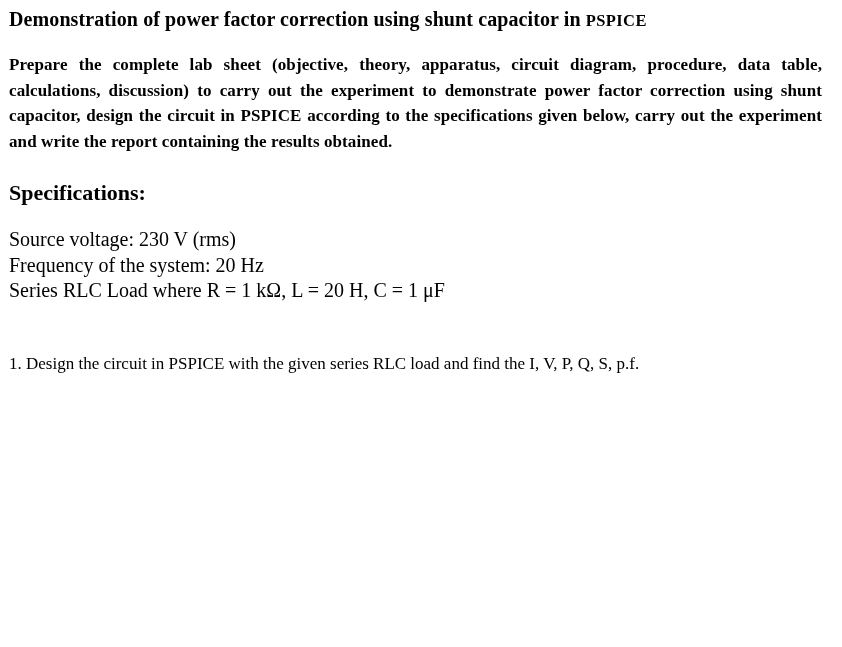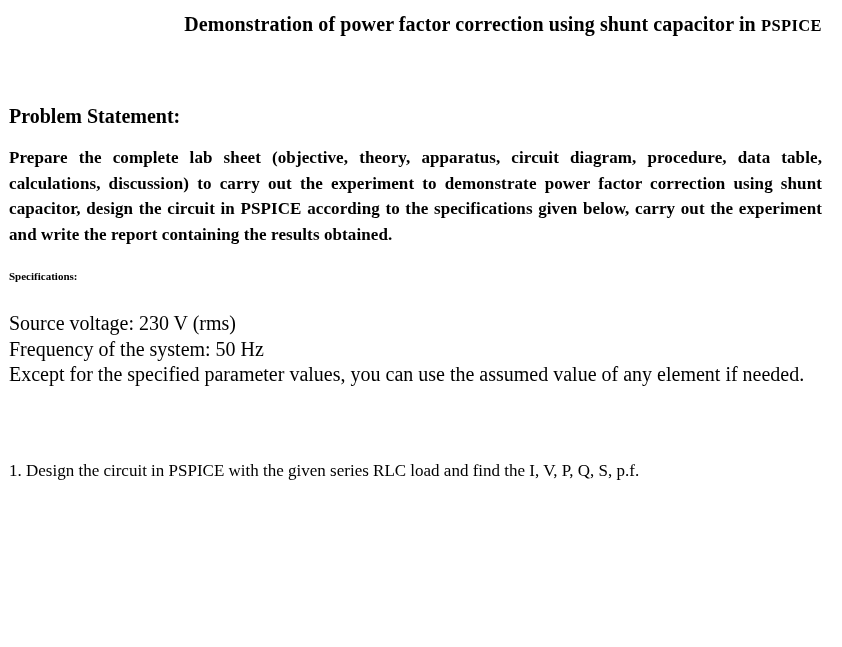--- a/index.html
+++ b/index.html
@@ -12,24 +12,24 @@
     width: 842px;
     height: 647px;
     background: #ffffff;
     color: #000000;
     font-family: "Liberation Serif", serif;
     box-sizing: border-box;
     padding: 5px 20px 0 9px;
     overflow: hidden;
   }
   .doc-title {
-    text-align: right;
+    text-align: left;
     font-weight: bold;
     font-size: 20px;
-    line-height: 38px;
+    line-height: 28px;
     letter-spacing: 0.1px;
   }
   .doc-title .product {
     font-size: 16.5px;
     letter-spacing: 0.4px;
   }
   .section-heading {
     font-weight: bold;
     font-size: 20px;
     line-height: 24px;
@@ -38,59 +38,58 @@
   .problem-paragraph {
     margin-top: 17px;
     font-weight: bold;
     font-size: 17px;
     line-height: 25.5px;
     text-align: justify;
     letter-spacing: 0.1px;
   }
   .sub-heading {
     font-weight: bold;
-    font-size: 11px;
+    font-size: 22px;
     line-height: 25px;
-    margin-top: 17px;
+    margin-top: 26px;
   }
   .spec-block {
     margin-top: 22px;
     font-size: 20px;
     line-height: 25.5px;
   }
   .task-block {
-    margin-top: 70px;
+    margin-top: 47px;
     font-size: 17px;
     line-height: 25.5px;
   }
   .closing-note {
     margin-top: 24px;
     font-size: 17px;
     line-height: 25.5px;
   }
 </style>
 </head>
 <body>
 
 <div class="page">
 
   <div class="doc-title">
     <span>Demonstration of power factor correction using shunt capacitor in </span><span class="product">PSPICE</span>
   </div>
 
-  <div class="section-heading">Problem Statement:</div>
 
   <div class="problem-paragraph">Prepare the complete lab sheet (objective, theory, apparatus, circuit diagram, procedure, data table, calculations, discussion) to carry out the experiment to demonstrate power factor correction using shunt capacitor, design the circuit in PSPICE according to the specifications given below, carry out the experiment and write the report containing the results obtained.</div>
 
   <div class="sub-heading">Specifications:</div>
 
   <div class="spec-block">
     <div>Source voltage: 230 V (rms)</div>
-    <div>Frequency of the system: 50 Hz</div>
-    <div>Except for the specified parameter values, you can use the assumed value of any element if needed.</div>
+    <div>Frequency of the system: 20 Hz</div>
+    <div>Series RLC Load where R = 1 kΩ, L = 20 H, C = 1 μF</div>
   </div>
 
   <div class="task-block">
     <div>1. Design the circuit in PSPICE with the given series RLC load and find the I, V, P, Q, S, p.f.</div>
   </div>
 
 
 </div>
 
 </body></html>

